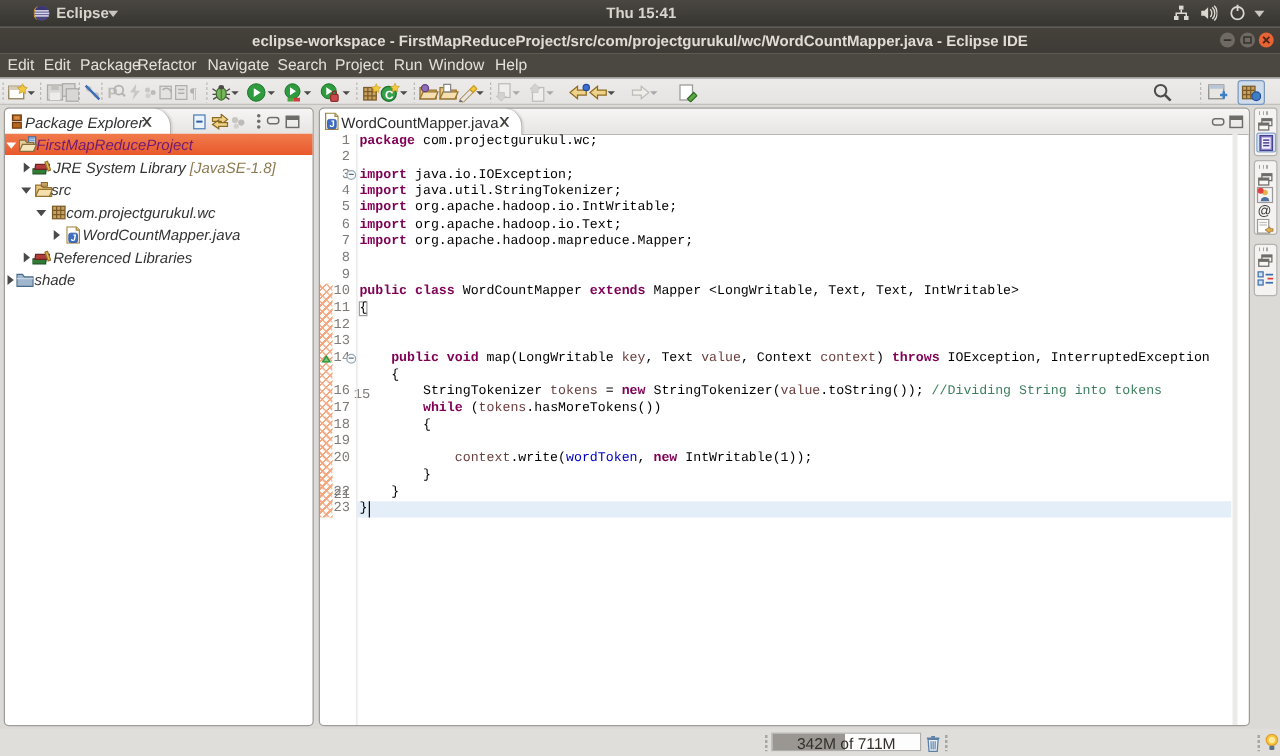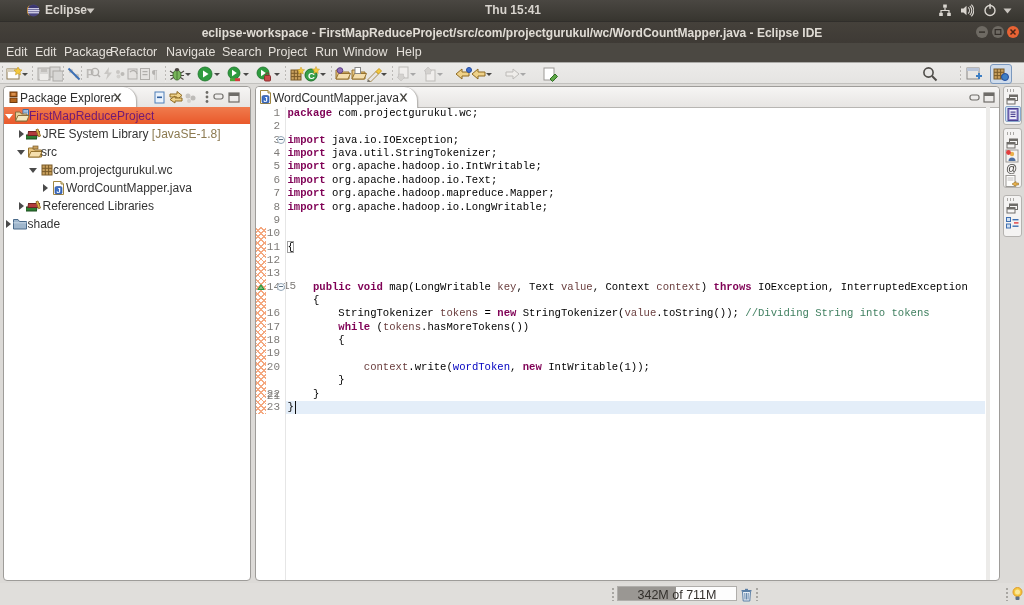--- a/index.html
+++ b/index.html
@@ -33,21 +33,21 @@
 .tbi { position:absolute; top:3px; }
 .tsep { position:absolute; top:3px; width:1px; height:16px;
   background:repeating-linear-gradient(#BBB9B6 0 2px, #ECEAE8 2px 4px); }
 .tarr { position:absolute; top:10px; width:0; height:0;
   border-left:3px solid transparent; border-right:3px solid transparent;
   border-top:3.5px solid #4A4A48; }
 .tarr.dis { border-top-color:#A8A8A8; }
 
 
 .panel { position:absolute; background:#FFFFFF; border:1px solid #9E9C99; border-radius:4px; }
-#leftpanel { left:3px; top:86px; width:248px; height:495px; }
+#leftpanel { left:3px; top:86px; width:248px; height:495px;font-style:italic; }
 #editorpanel { left:255px; top:86px; width:745px; height:495px; }
 .tabstrip { position:absolute; left:0; top:0; right:0; height:21px;
   background:linear-gradient(#F6F5F4,#E7E5E3); border-bottom:1px solid #B7B5B2;
   border-radius:4px 4px 0 0; }
 .tab { position:absolute; left:0; top:0; height:21px; background:#FFFFFF;
   border-right:1px solid #B8B6B3; border-radius:4px 14px 0 0; box-shadow:1px 0 1px rgba(0,0,0,0.08); }
 .tab .lbl { position:absolute; top:3.5px; font-size:12px; color:#2E2E2E; white-space:nowrap; }
 
 
 .trow { position:absolute; left:0px; height:18px; font-size:12px; color:#333; white-space:nowrap; }
@@ -478,42 +478,42 @@
     <div class="lnum" style="top:53.44px;">5</div>
     <div class="lnum" style="top:66.80px;">6</div>
     <div class="lnum" style="top:80.16px;">7</div>
     <div class="lnum" style="top:93.52px;">8</div>
     <div class="lnum" style="top:106.88px;">9</div>
     <div class="lnum" style="top:120.24px;">10</div>
     <div class="lnum" style="top:133.60px;">11</div>
     <div class="lnum" style="top:146.96px;">12</div>
     <div class="lnum" style="top:160.32px;">13</div>
     <div class="lnum" style="top:173.68px;">14</div>
-    <div class="lnum" style="top:173px;padding-left:27px;">15</div>
+    <div class="lnum" style="top:203px;padding-left:27px;">15</div>
     <div class="lnum" style="top:200.40px;">16</div>
     <div class="lnum" style="top:213.76px;">17</div>
     <div class="lnum" style="top:227.12px;">18</div>
     <div class="lnum" style="top:240.48px;">19</div>
     <div class="lnum" style="top:253.84px;">20</div>
     <div class="lnum" style="top:283px;">21</div>
     <div class="lnum" style="top:280.56px;">22</div>
     <div class="lnum" style="top:293.92px;">23</div>
     <div class="fold" style="left:21px;top:28.92px;"></div>
     <div class="fold" style="left:21px;top:175.88px;"></div>
     <div style="position:absolute;left:29px;top:0;width:1px;height:474px;background:#E6E6E6;"></div>
     <div style="position:absolute;left:730px;top:0;width:4px;height:474px;background:#ECEBE9;"></div>
     <div style="position:absolute;left:30.5px;top:134.10px;width:7px;height:12px;border:1px solid #9E9E9E;"></div>
     <div style="position:absolute;left:38.5px;top:294.42px;width:1.5px;height:12.5px;background:#111;"></div>
     <div class="cline" style="top:0.00px;"><span class="kw">package</span> com.projectgurukul.wc;</div>
     <div class="cline" style="top:26.72px;"><span class="kw">import</span> java.io.IOException;</div>
     <div class="cline" style="top:40.08px;"><span class="kw">import</span> java.util.StringTokenizer;</div>
     <div class="cline" style="top:53.44px;"><span class="kw">import</span> org.apache.hadoop.io.IntWritable;</div>
     <div class="cline" style="top:66.80px;"><span class="kw">import</span> org.apache.hadoop.io.Text;</div>
     <div class="cline" style="top:80.16px;"><span class="kw">import</span> org.apache.hadoop.mapreduce.Mapper;</div>
-    <div class="cline" style="top:93.52px;"><span class="kw">import</span> org.apache.hadoop.io.LongWritable;</div>
+    <div class="cline" style="top:120.24px;"><span class="kw">public</span> <span class="kw">class</span> WordCountMapper <span class="kw">extends</span> Mapper &lt;LongWritable, Text, Text, IntWritable&gt;</div>
     <div class="cline" style="top:133.60px;">{</div>
     <div class="cline" style="top:173.68px;">    <span class="kw">public</span> <span class="kw">void</span> map(LongWritable <span class="pv">key</span>, Text <span class="pv">value</span>, Context <span class="pv">context</span>) <span class="kw">throws</span> IOException, InterruptedException</div>
     <div class="cline" style="top:187.04px;">    {</div>
     <div class="cline" style="top:200.40px;">        StringTokenizer <span class="pv">tokens</span> = <span class="kw">new</span> StringTokenizer(<span class="pv">value</span>.toString()); <span class="cm">//Dividing String into tokens</span></div>
     <div class="cline" style="top:213.76px;">        <span class="kw">while</span> (<span class="pv">tokens</span>.hasMoreTokens())</div>
     <div class="cline" style="top:227.12px;">        {</div>
     <div class="cline" style="top:253.84px;">            <span class="pv">context</span>.write(<span class="fld">wordToken</span>, <span class="kw">new</span> IntWritable(1));</div>
     <div class="cline" style="top:267.20px;">        }</div>
     <div class="cline" style="top:280.56px;">    }</div>
     <div class="cline" style="top:293.92px;">}</div>

